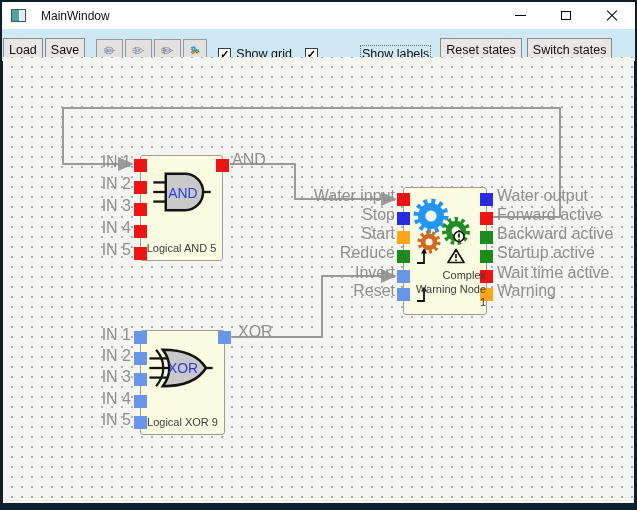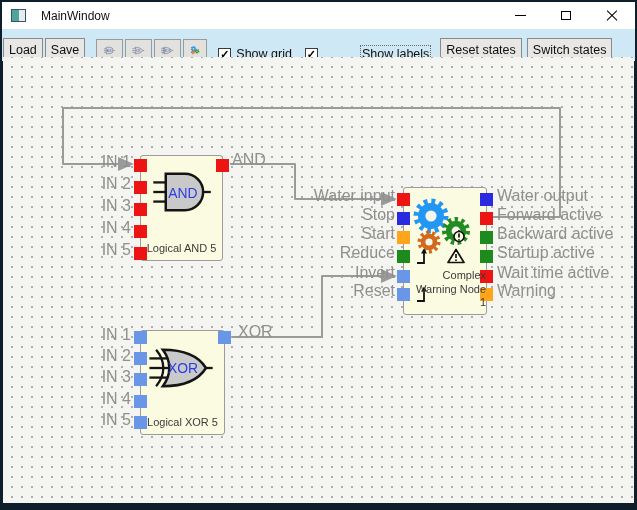--- a/index.html
+++ b/index.html
@@ -206,21 +206,21 @@
         <g stroke="#141414" stroke-width="2.4" fill="none">
           <line x1="2" y1="14" x2="24" y2="14"></line>
             <line x1="2" y1="24" x2="24" y2="24"></line>
             <line x1="2" y1="34" x2="24" y2="34"></line>
           <line x1="59" y1="24" x2="68" y2="24"></line>
           <path d="M9,5 C19,17 19,31 9,43"></path>
         </g>
         <path d="M16,5 C38,5 53,11 61,24 C53,37 38,43 16,43 C25,31 25,17 16,5 Z" fill="#c9c9c9" stroke="#141414" stroke-width="2.6"></path>
         <text x="37" y="29" font-size="14.5" fill="#2a3ce6" text-anchor="middle">XOR</text>
       </svg>
-      <div class="node-title">Logical XOR 5</div>
+      <div class="node-title">Logical XOR 9</div>
     </div>
 
     <div class="float-label r" style="left:306px;top:130px;width:86px">Water input</div>
     <div class="float-label r" style="left:306px;top:149px;width:86px">Stop</div>
     <div class="float-label r" style="left:306px;top:168px;width:86px">Start</div>
     <div class="float-label r" style="left:306px;top:187px;width:86px">Reduce</div>
     <div class="float-label r" style="left:306px;top:207px;width:86px">Invert</div>
     <div class="float-label r" style="left:306px;top:225px;width:86px">Reset</div>
 
     <div class="float-label" style="left:494px;top:130px">Water output</div>

